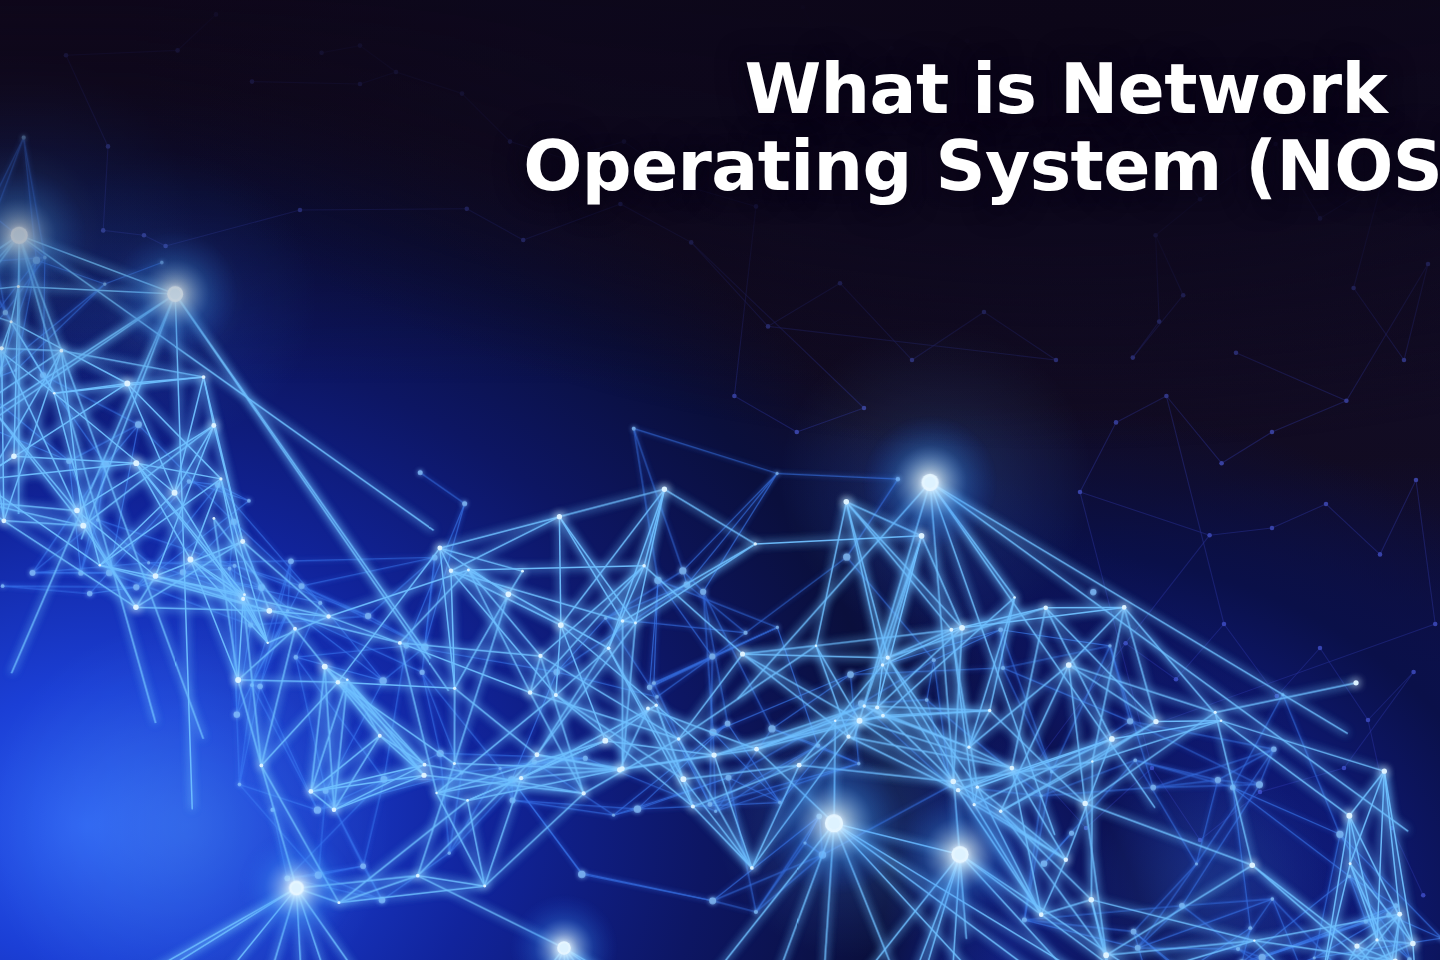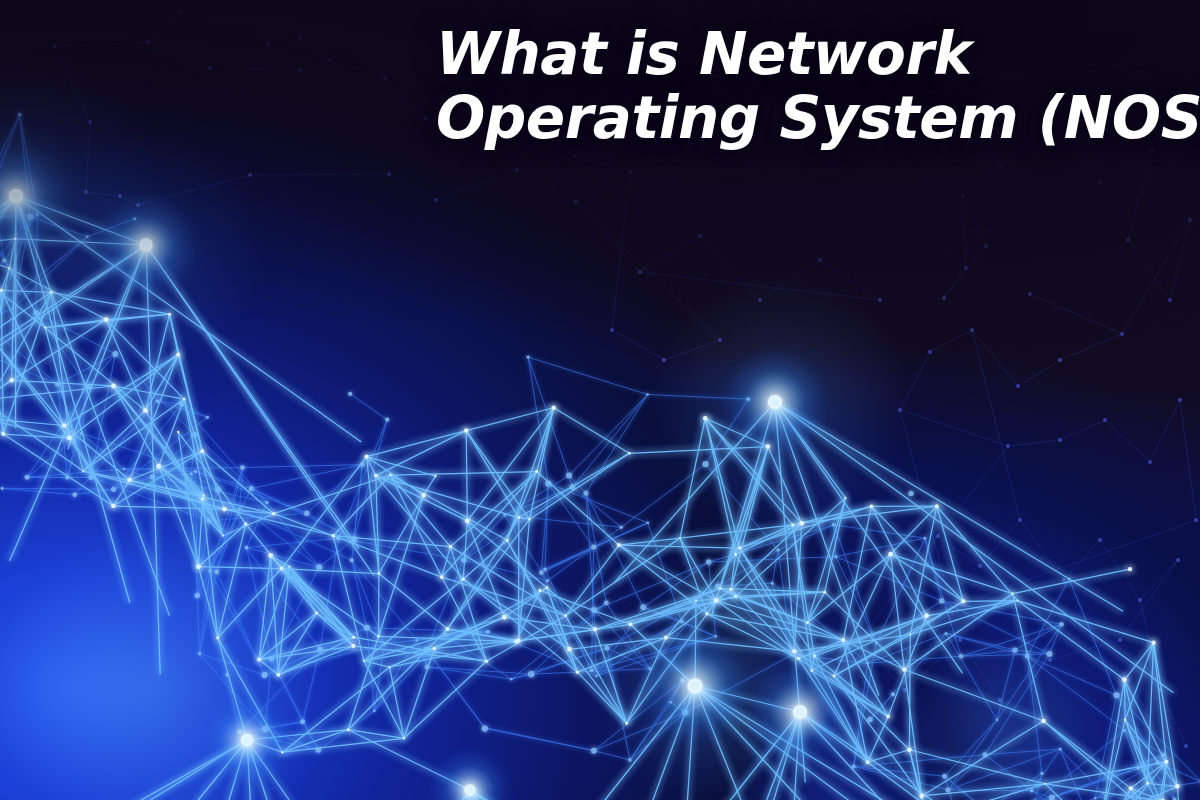--- a/index.html
+++ b/index.html
@@ -62,26 +62,25 @@
   .edge-mid  { stroke: #3e7ef5; stroke-width: 1.0; fill: none; opacity: 0.75; }
   .edge-near { stroke: #6fc0ff; stroke-width: 1.25; fill: none; opacity: 0.95; }
 
   .node-far  { fill: #5a6cff; }
   .node-mid  { fill: #88c4ff; }
   .node-near { fill: #ddf2ff; }
 
   
   #title-block {
     position: absolute;
-    top: 22px;
+    top: 42px;
     right: 44px;
     width: 720px;
-    text-align: left;
+    text-align: right;
     z-index: 9;
-    font-style: italic;
   }
   .title-line {
     display: block;
     color: #ffffff;
     font-size: 58px;
     line-height: 64px;
     font-weight: 700;
     letter-spacing: -0.5px;
     white-space: nowrap;
     text-shadow: 0 2px 14px rgba(8,4,20,0.85), 0 0 26px rgba(10,6,26,0.6);

